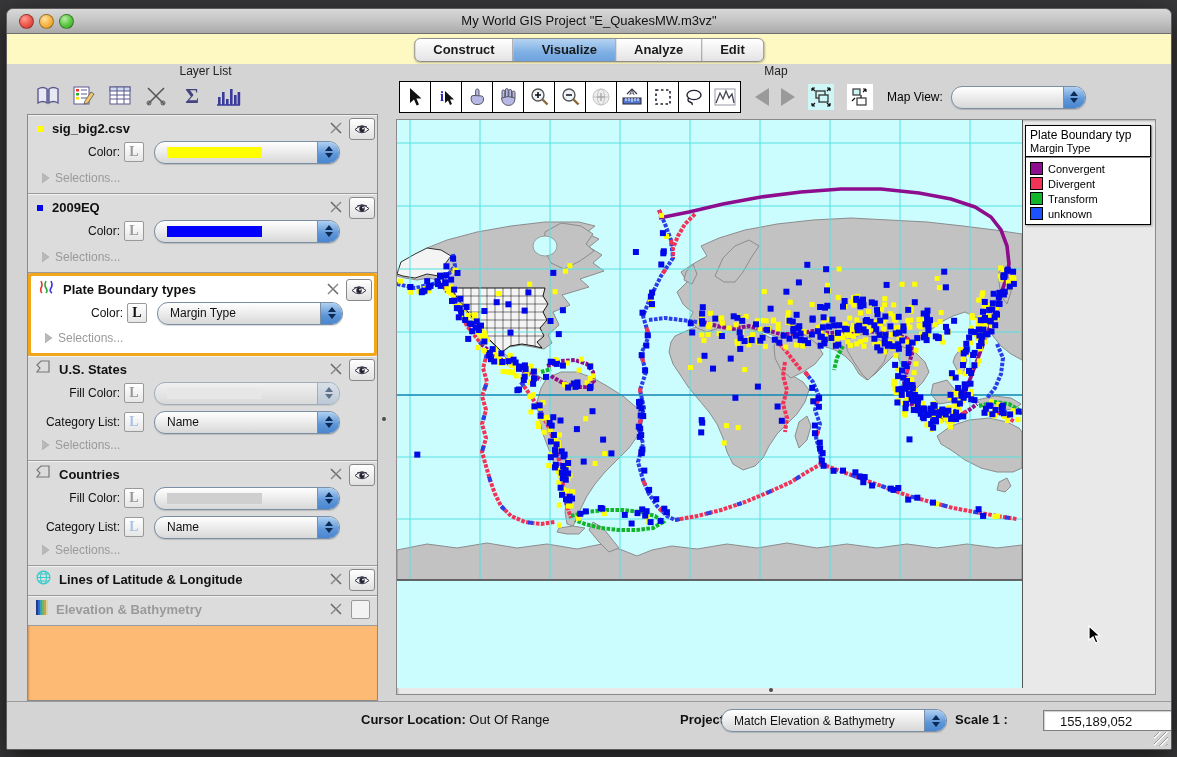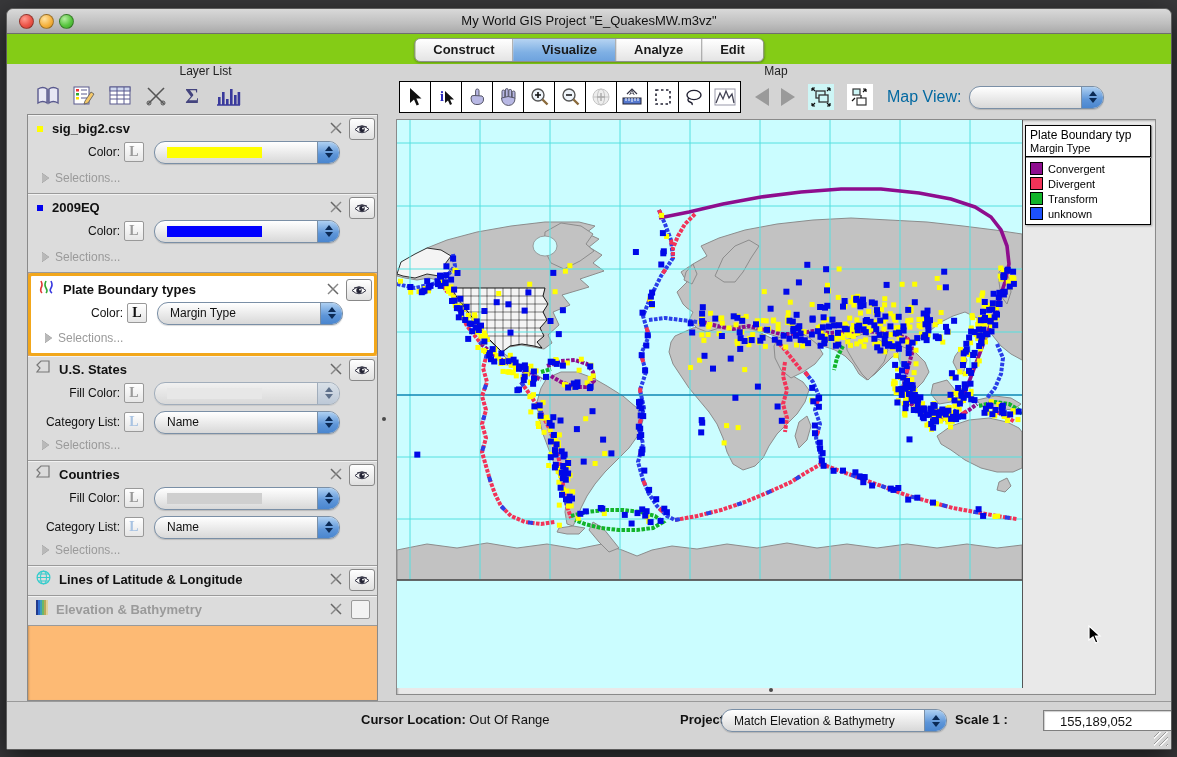--- a/index.html
+++ b/index.html
@@ -11,21 +11,21 @@
   
   #titlebar{position:absolute;left:0;top:0;right:0;height:24px;
             background:linear-gradient(#d9d9d9,#bfbfbf 60%,#a9a9a9);border-bottom:1px solid #6f6f6f;
             border-radius:7px 7px 0 0;}
   .tl{position:absolute;top:5px;width:13px;height:13px;border-radius:50%;border:1px solid rgba(0,0,0,.35);}
   #tl-close{left:12px;background:radial-gradient(circle at 35% 30%,#ff9a8f,#ec5448 55%,#c43a2f);}
   #tl-min{left:32px;background:radial-gradient(circle at 35% 30%,#ffe2a0,#f5b23e 55%,#d28f1e);}
   #tl-zoom{left:52px;background:radial-gradient(circle at 35% 30%,#b4eda0,#58c53f 55%,#3a9e28);}
   #win-title{position:absolute;left:0;right:0;top:4px;text-align:center;font-size:13px;color:#111;}
   
-  #tabbar{position:absolute;left:0;top:25px;right:0;height:30px;background:#84cc16;}
+  #tabbar{position:absolute;left:0;top:25px;right:0;height:30px;background:#fef9c3;}
   #tabs{position:absolute;left:50%;top:4px;transform:translateX(-50%);display:flex;
         border:1px solid #8e8e8e;border-radius:6px;overflow:hidden;background:linear-gradient(#ffffff,#e4e4e4);
         box-shadow:0 1px 2px rgba(0,0,0,.25);}
   .tab{padding:3px 18px 4px 18px;font-size:13px;font-weight:bold;color:#1a1a1a;border-right:1px solid #9a9a9a;cursor:default;}
   .tab:last-child{border-right:none;}
   .tab.active{background:linear-gradient(#b5d3f2,#7fb0e4 60%,#6ea3de);padding-left:28px;}
   
   .pane{position:absolute;top:54px;height:638px;}
   #layer-pane{left:20px;width:357px;}
   #map-pane{left:386px;width:766px;}
@@ -68,21 +68,21 @@
   
   #map-toolbar{position:absolute;left:0;top:17px;right:0;height:34px;display:flex;align-items:center;}
   .mtb{width:30px;height:30px;background:#ffffff;border:1px solid #000;margin-left:-1px;
        display:flex;align-items:center;justify-content:center;flex:0 0 auto;}
   .mtb.first{margin-left:6px;}
   .navtri{width:0;height:0;flex:0 0 auto;}
   #nav-back{margin-left:14px;border-top:9px solid transparent;border-bottom:9px solid transparent;border-right:14px solid #9a9a9a;}
   #nav-fwd{margin-left:12px;border-top:9px solid transparent;border-bottom:9px solid transparent;border-left:14px solid #9a9a9a;}
   .extbtn{width:26px;height:26px;margin-left:13px;background:#cdf6f6;display:flex;align-items:center;justify-content:center;flex:0 0 auto;}
   .extbtn.white{background:#ffffff;}
-  #map-view-label{margin-left:14px;font-size:16px;color:#0369a1;}
+  #map-view-label{margin-left:14px;font-size:12px;color:#000000;}
   #map-view-dd{margin-left:8px;width:133px;flex:0 0 auto;}
   #map-area{position:absolute;left:3px;top:56px;right:3px;bottom:6px;background:#e9e9e9;
             border:1px solid #8a8a8a;box-shadow:inset 1px 1px 2px rgba(0,0,0,.25);overflow:hidden;}
   #map-canvas{position:absolute;left:0;top:0;width:625px;height:568px;border-right:1px solid #555;}
   #legend{position:absolute;right:4px;top:5px;width:124px;background:#ffffff;border:1px solid #000;
           box-shadow:1px 1px 2px rgba(0,0,0,.35);font-size:12px;}
   #legend-head{border:1px solid #000;margin:-1px;padding:2px 4px;background:#fff;box-shadow:1px 1px 0 #888;}
   #legend-title{font-size:12px;color:#000;white-space:nowrap;overflow:hidden;}
   #legend-sub{font-size:11px;color:#000;}
   .leg-entry{display:flex;align-items:center;gap:5px;padding:1px 4px;}

